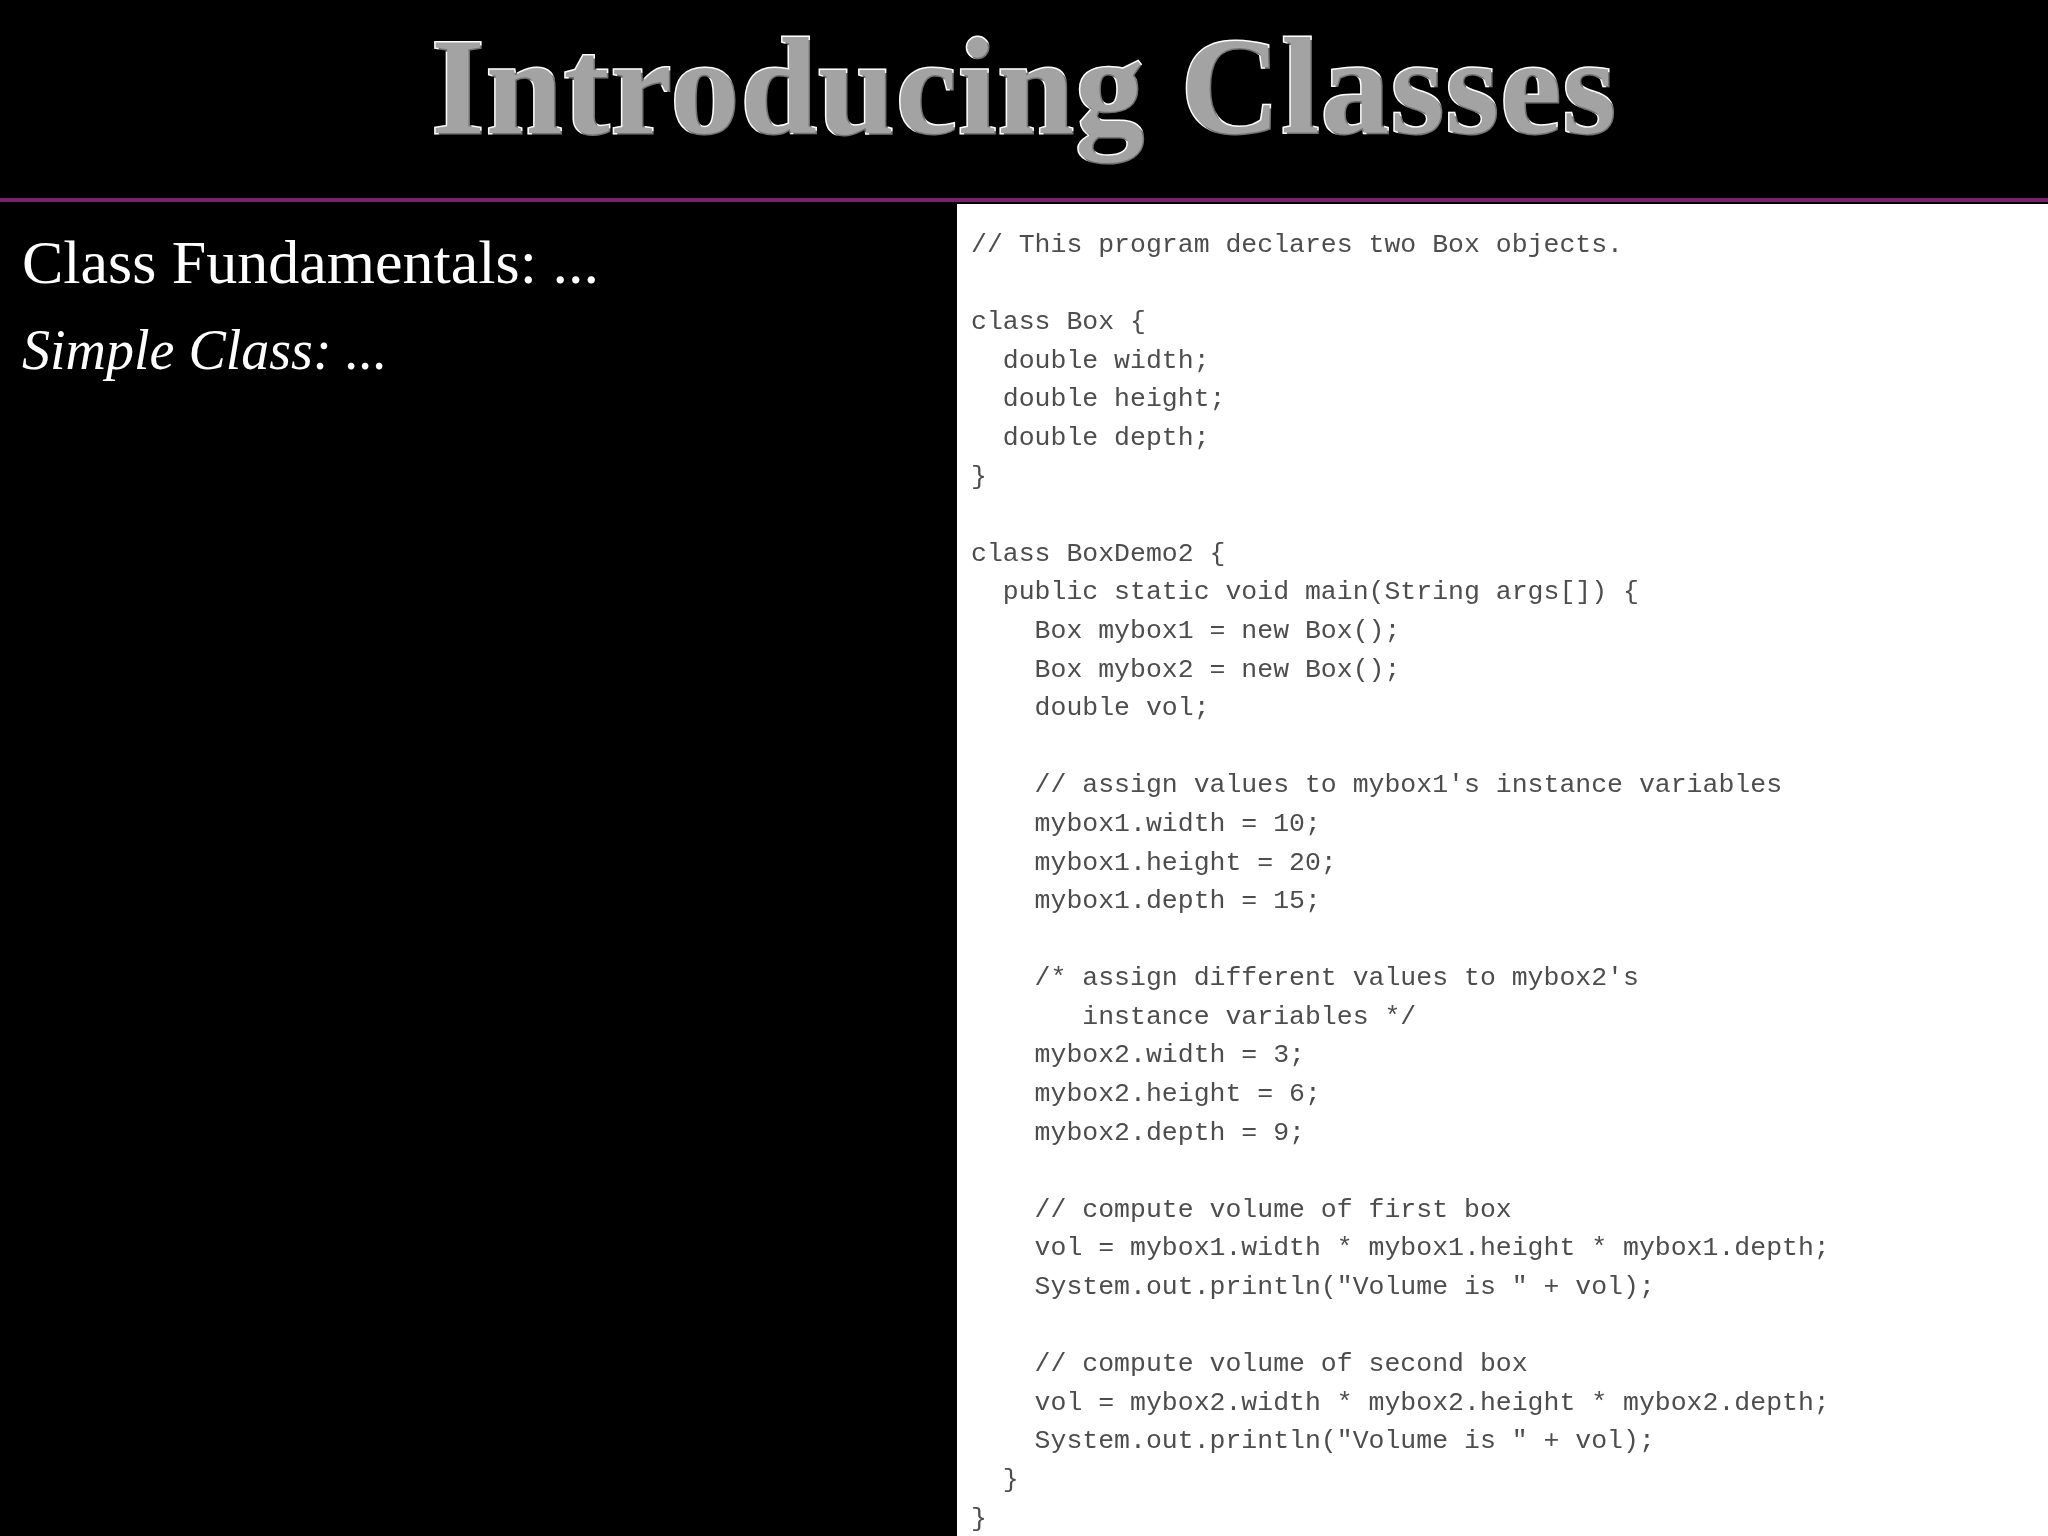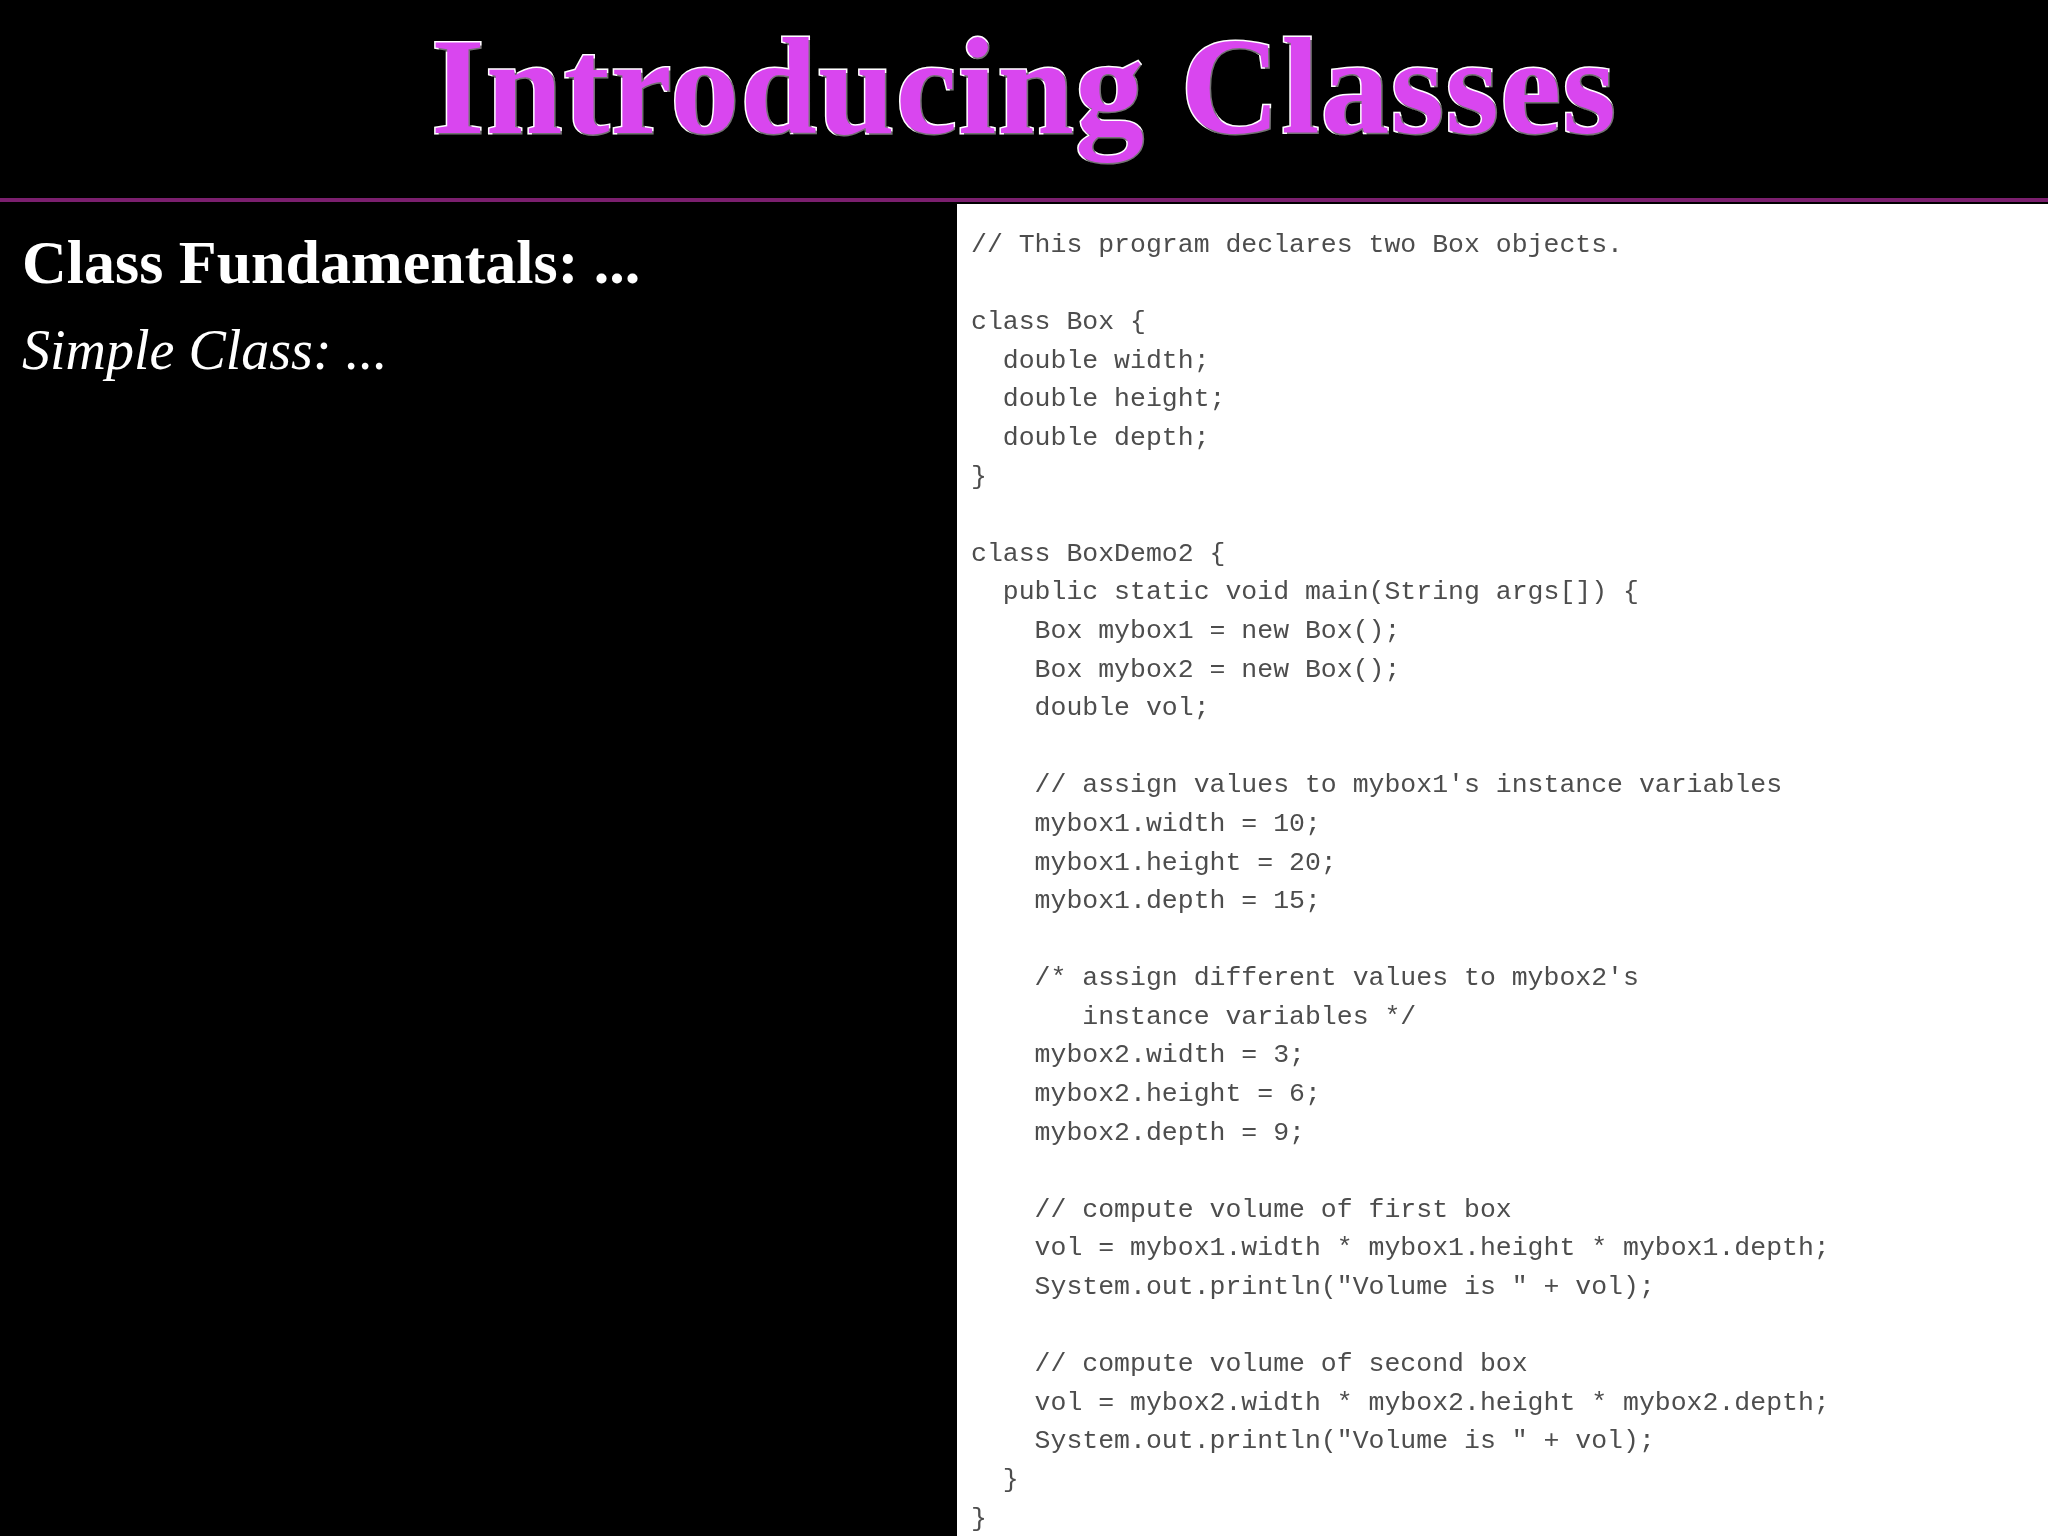--- a/index.html
+++ b/index.html
@@ -19,21 +19,21 @@
   .slide-title {
     position: absolute;
     top: 18px;
     left: 0;
     width: 2048px;
     text-align: center;
     font-family: "Liberation Serif", serif;
     font-weight: bold;
     font-size: 138px;
     line-height: 1.0;
-    color: #d946ef;
+    color: #a3a3a3;
     letter-spacing: 1px;
     -webkit-text-stroke: 3px #ffffff;
     paint-order: stroke fill;
     text-shadow:
        3px 3px 0 rgba(0,0,0,0.55);
     white-space: nowrap;
   }
 
   
   .title-rule {
@@ -48,21 +48,21 @@
   
   .left-col {
     position: absolute;
     top: 228px;
     left: 22px;
     width: 930px;
     color: #ffffff;
   }
   .bullet-level1 {
     font-family: "Liberation Serif", serif;
-    font-weight: bold;
+    font-weight: normal;
     font-size: 62px;
     line-height: 1.12;
     color: #ffffff;
     margin: 0 0 22px 0;
     white-space: nowrap;
   }
   .bullet-level2 {
     font-family: "Liberation Serif", serif;
     font-weight: normal;
     font-style: italic;

